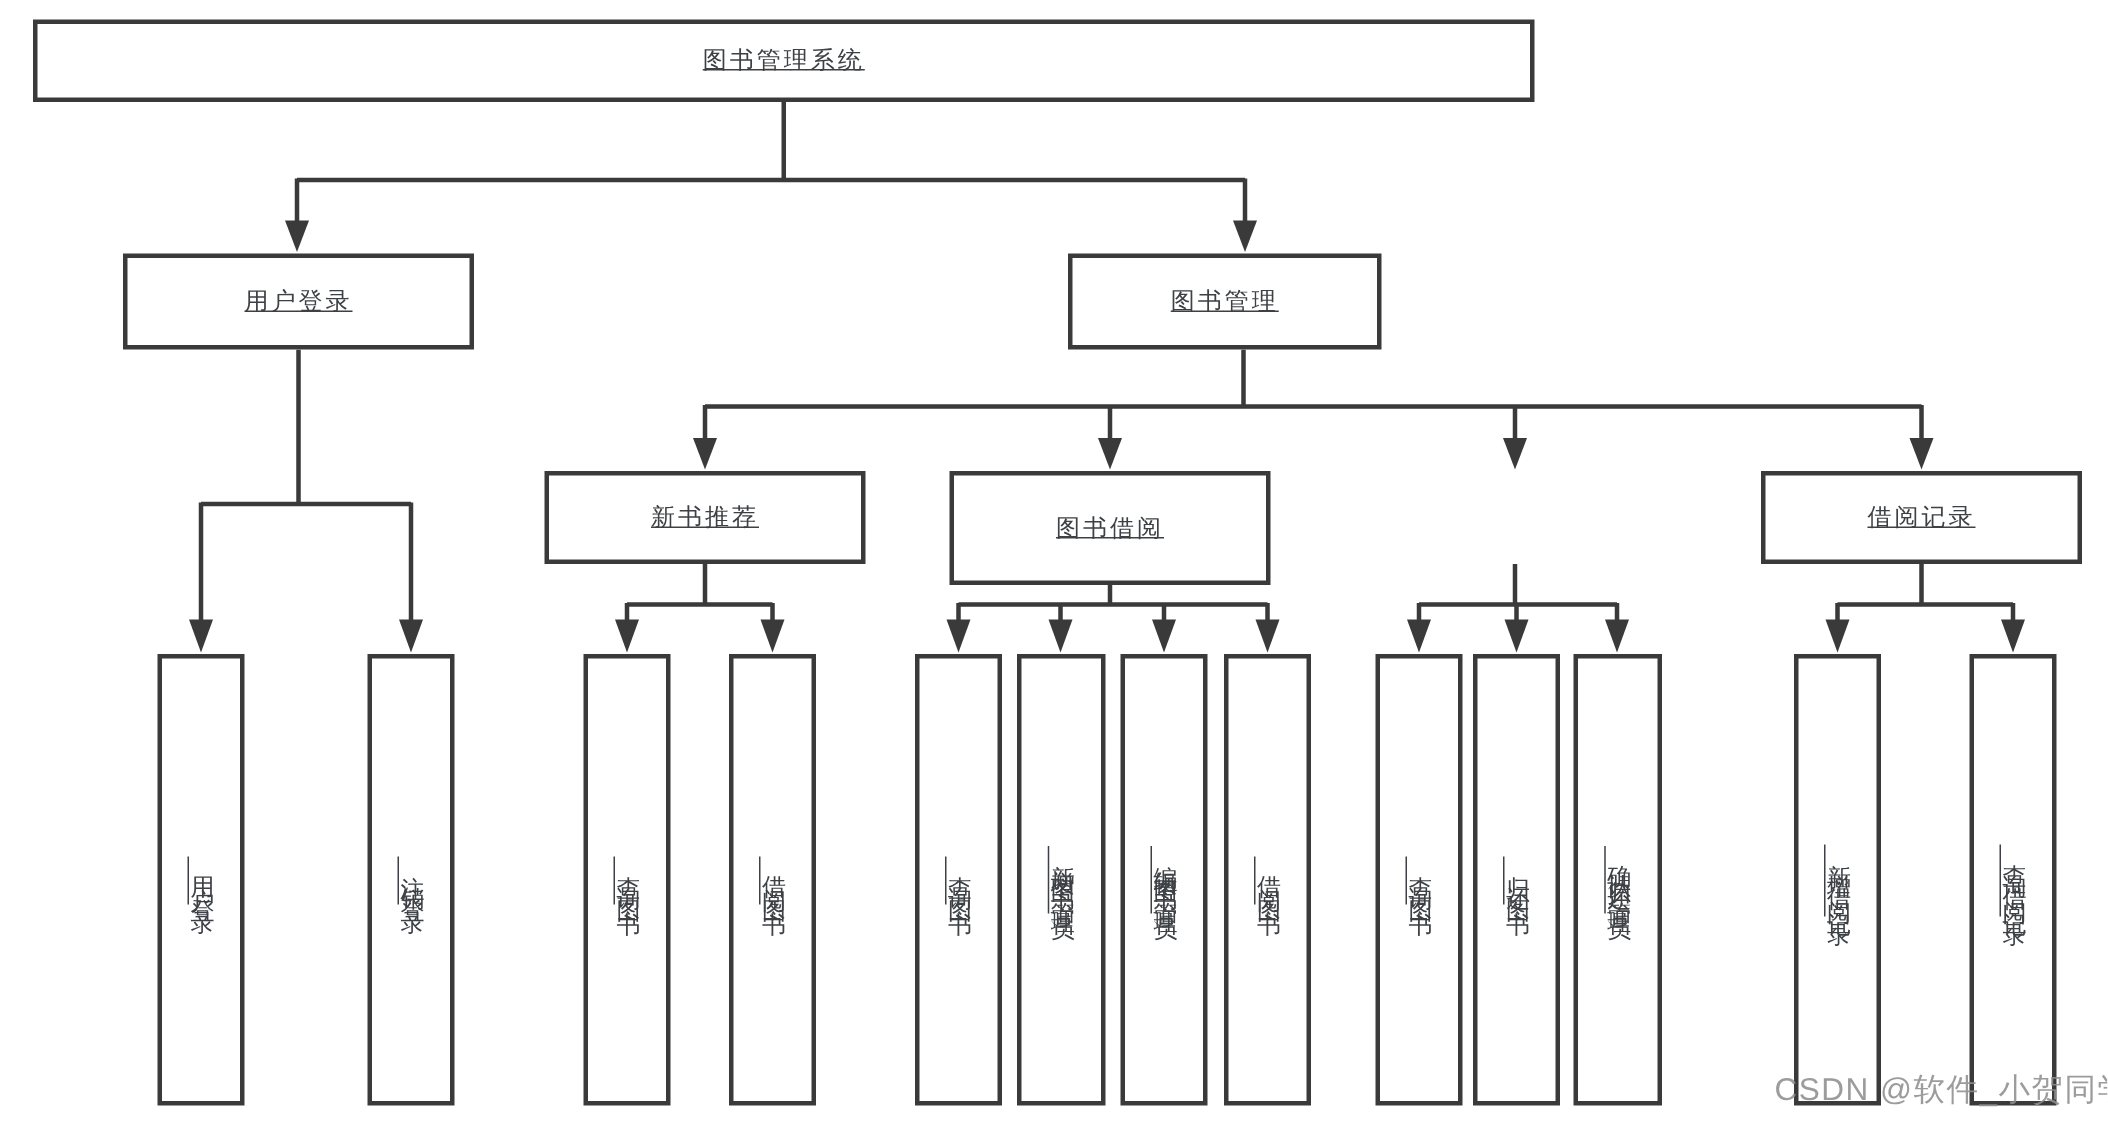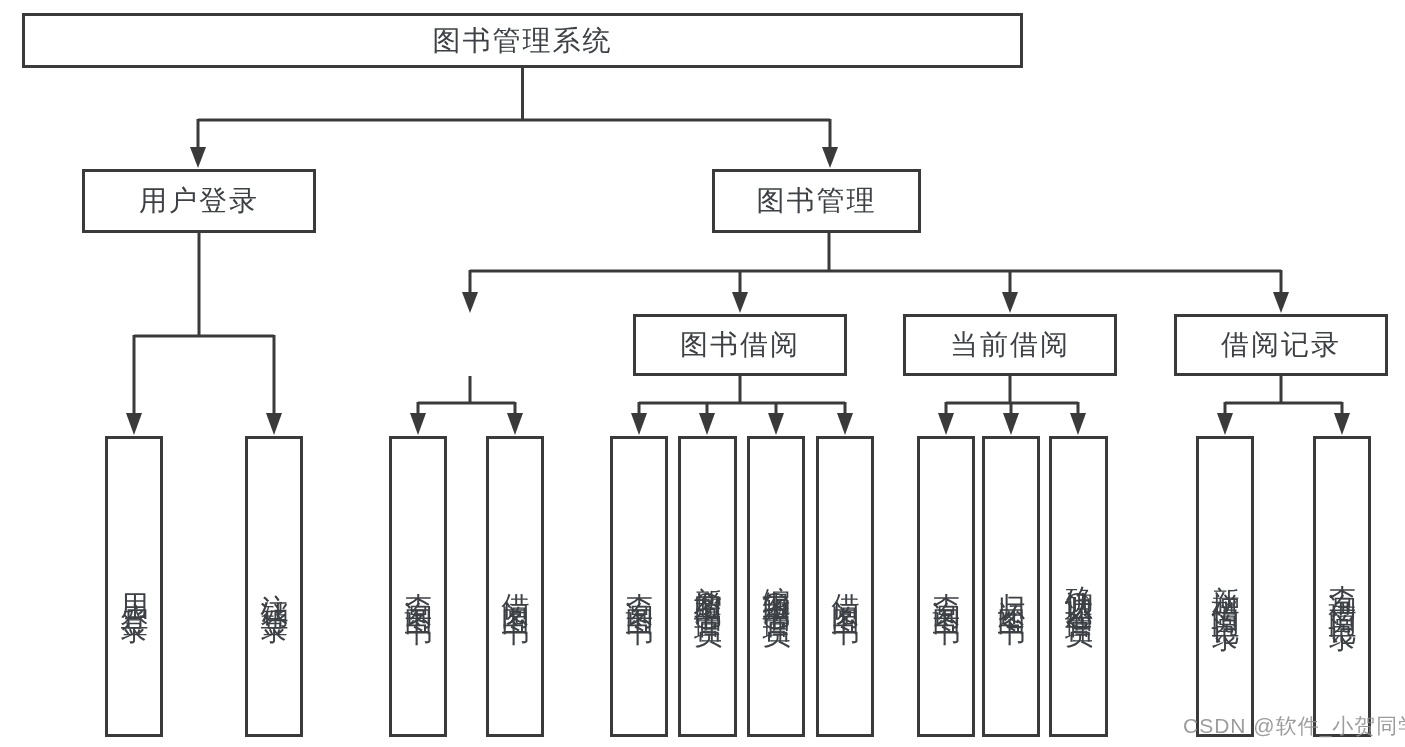--- a/index.html
+++ b/index.html
@@ -16,23 +16,24 @@
     font-family:"Liberation Sans",sans-serif;
     overflow:hidden;
   }
   .node{
     position:absolute;
     box-sizing:border-box;
     border:3px solid var(--line);
     background:var(--bg);
     display:flex;align-items:center;justify-content:center;
     color:var(--text);
-    font-size:28px;
+    font-size:16px;
     letter-spacing:2px;
     white-space:nowrap;
+    text-decoration:underline;
   }
   .leaf span{
     writing-mode:vertical-rl;
     text-orientation:mixed;
     letter-spacing:8px;
     line-height:1;
   }
   .leaf.tight span{letter-spacing:5px;}
   svg.wires{position:absolute;left:0;top:0;}
   svg.wires path{stroke:var(--line);stroke-width:3;fill:none;}
@@ -94,22 +95,22 @@
       <polygon points="1225,435 1217,413 1233,413"></polygon>
       <polygon points="1342,435 1334,413 1350,413"></polygon>
     </g>
   </svg>
 
   <div class="node" style="left:22px;top:13px;width:1001px;height:55px">图书管理系统</div>
 
   <div class="node" style="left:82px;top:169px;width:234px;height:64px">用户登录</div>
   <div class="node" style="left:712px;top:169px;width:209px;height:64px">图书管理</div>
 
-  <div class="node" style="left:633px;top:314px;width:214px;height:62px">图书借阅</div>
-  <div class="node" style="left:903px;top:314px;width:214px;height:62px">当前借阅</div>
+  <div class="node" style="left:363px;top:314px;width:214px;height:62px">新书推荐</div>
+  <div class="node" style="left:633px;top:314px;width:214px;height:76px">图书借阅</div>
   <div class="node" style="left:1174px;top:314px;width:214px;height:62px">借阅记录</div>
 
   <div class="node leaf" style="left:105px;top:436px;width:58px;height:301px">
     <span>用户登录</span>
   </div>
   <div class="node leaf" style="left:245px;top:436px;width:58px;height:301px">
     <span>注销登录</span>
   </div>
 
   <div class="node leaf" style="left:389px;top:436px;width:58px;height:301px">

